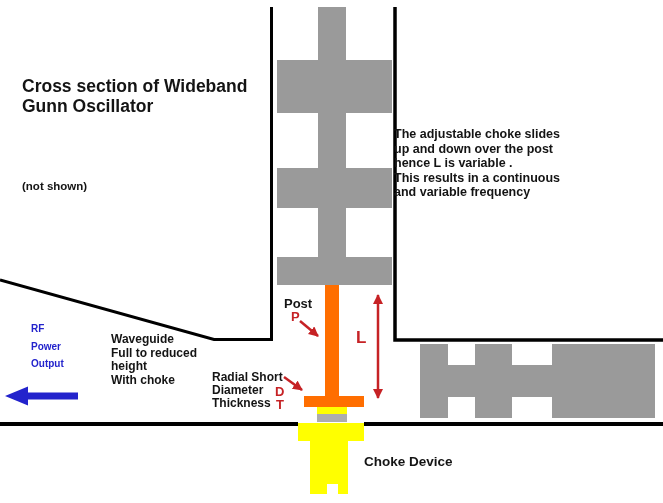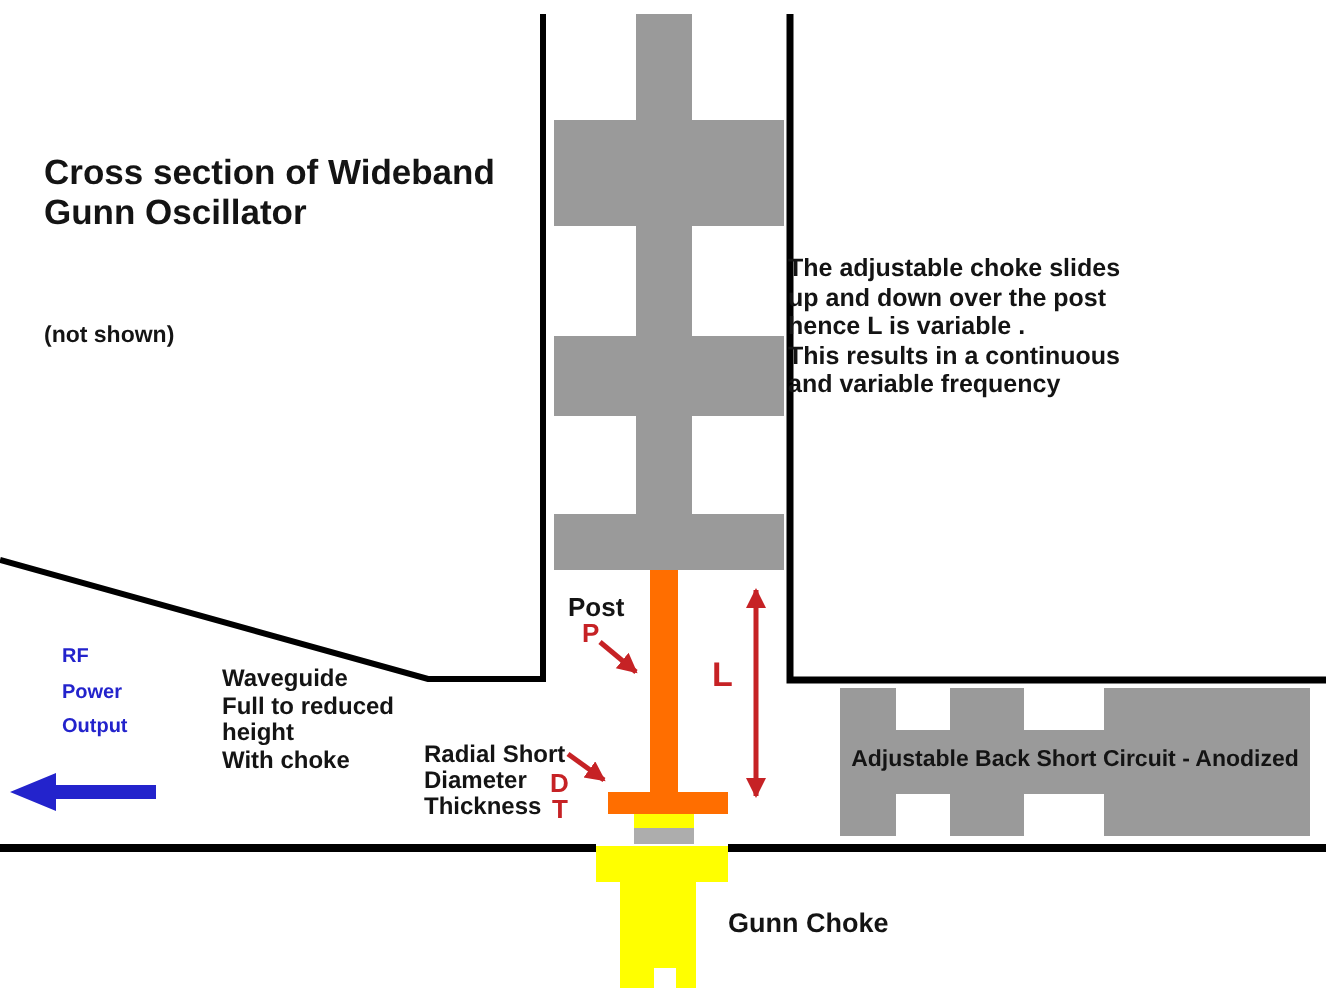--- a/index.html
+++ b/index.html
@@ -9,21 +9,21 @@
   }
   .shape{position:absolute;z-index:1;}
   .metal{background:var(--metal-gray);}
   .orange{background:var(--post-orange);}
   .yellow{background:var(--device-yellow);}
   .ltgray{background:var(--light-gray);}
   .white{background:#ffffff;}
   .label{position:absolute;z-index:6;white-space:pre-line;}
   .title{left:22px;top:76px;font-size:17.5px;line-height:20px;}
   .subtitle{left:22px;top:136px;font-size:13.5px;line-height:16.5px;}
-  .note{left:22px;top:162px;font-size:11.5px;}
+  .note{left:22px;top:180px;font-size:11.5px;}
   .choke-note{left:394px;top:127px;font-size:12.5px;line-height:14.5px;}
   .waveguide-label{left:111px;top:333px;font-size:12px;line-height:13.5px;}
   .rf-label{left:31px;top:320px;font-size:10px;line-height:17.5px;color:var(--rf-blue);}
   .radial-label{left:212px;top:371px;font-size:12px;line-height:13px;}
   .post-label{left:284px;top:296px;font-size:13px;}
   .gunn-label{left:364px;top:454px;font-size:13.5px;}
   .backshort-label{left:420px;top:374px;width:235px;font-size:11.5px;text-align:center;}
   .choke-label{left:282px;top:174px;font-size:12.5px;line-height:13.5px;}
   .marker{position:absolute;z-index:7;color:var(--marker-red);}
   .m-p{left:291px;top:309px;font-size:13px;}
@@ -89,20 +89,19 @@
   <div class="label waveguide-label">Waveguide
 Full to reduced
 height
 With choke</div>
   <div class="label rf-label">RF
 Power
 Output</div>
   <div class="label radial-label">Radial Short
 Diameter
 Thickness</div>
-  <div class="label backshort-label">Adjustable Back Short Circuit - Anodized</div>
-  <div class="label gunn-label">Gunn Choke</div>
+  <div class="label gunn-label">Choke Device</div>
   <div class="marker m-p">P</div>
   <div class="marker m-l">L</div>
   <div class="marker m-d">D</div>
   <div class="marker m-t">T</div>
 
 </div>
 
 </body></html>

